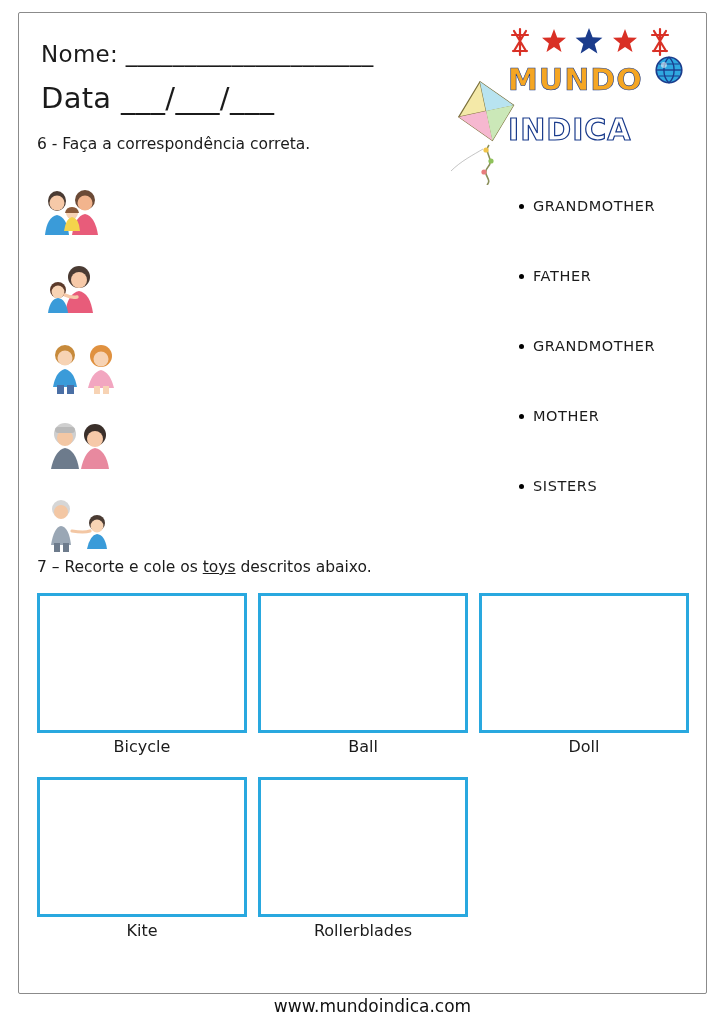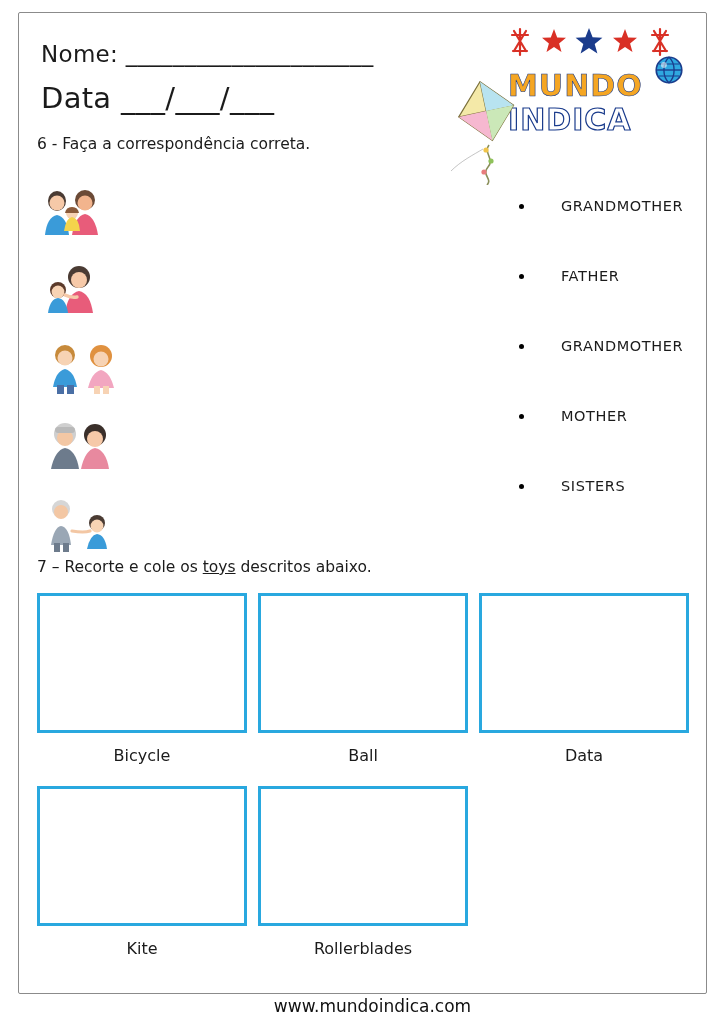--- a/index.html
+++ b/index.html
@@ -55,42 +55,42 @@
   }
   .stars {
     position: absolute;
     top: 0;
     left: 8px;
     width: 176px;
     height: 34px;
   }
   .logo-text {
     position: absolute;
-    top: 46px;
+    top: 40px;
     left: 6px;
     width: 184px;
     text-align: left;
     font-family: "DejaVu Sans", sans-serif;
     font-weight: bold;
     line-height: 1.0;
   }
   .logo-mundo {
     font-size: 30px;
     color: #f5a623;
     letter-spacing: 1px;
     -webkit-text-stroke: 0.6px #1b3c8c;
   }
   .logo-indica {
     font-size: 30px;
     color: #ffffff;
     letter-spacing: 1px;
     -webkit-text-stroke: 1.2px #1b3c8c;
     text-shadow: 0 0 0 #1b3c8c;
     display: block;
-    margin-top: 4px;
+    margin-top: 20px;
   }
   .globe {
     position: absolute;
     right: 6px;
     top: 28px;
     width: 34px;
     height: 34px;
   }
 
   
@@ -127,21 +127,20 @@
     left: 500px;
     top: 185px;
     width: 180px;
   }
   .word-item {
     height: 70px;
     display: flex;
     align-items: flex-start;
     font-size: 14.5px;
     letter-spacing: .6px;
-    gap: 28px;
   }
   .bullet {
     display: inline-block;
     width: 5px;
     height: 5px;
     border-radius: 50%;
     background: #000;
     margin-right: 9px;
     margin-top: 6px;
     flex: 0 0 auto;
@@ -170,21 +169,21 @@
   }
   .box {
     height: 140px;
     border: 3px solid #29a8df;
     box-sizing: border-box;
     background: #fff;
   }
   .cap {
     text-align: center;
     font-size: 16px;
-    margin-top: 13px;
+    margin-top: 4px;
     margin-bottom: 21px;
   }
 
   
   .footer {
     position: absolute;
     left: 10px;
     top: 996px;
     width: 725px;
     text-align: center;
@@ -345,21 +344,21 @@
     <div class="cell">
       <div class="box"></div>
       <div class="cap">Bicycle</div>
     </div>
     <div class="cell">
       <div class="box"></div>
       <div class="cap">Ball</div>
     </div>
     <div class="cell">
       <div class="box"></div>
-      <div class="cap">Data</div>
+      <div class="cap">Doll</div>
     </div>
     <div class="cell">
       <div class="box"></div>
       <div class="cap">Kite</div>
     </div>
     <div class="cell">
       <div class="box"></div>
       <div class="cap">Rollerblades</div>
     </div>
   </div>

